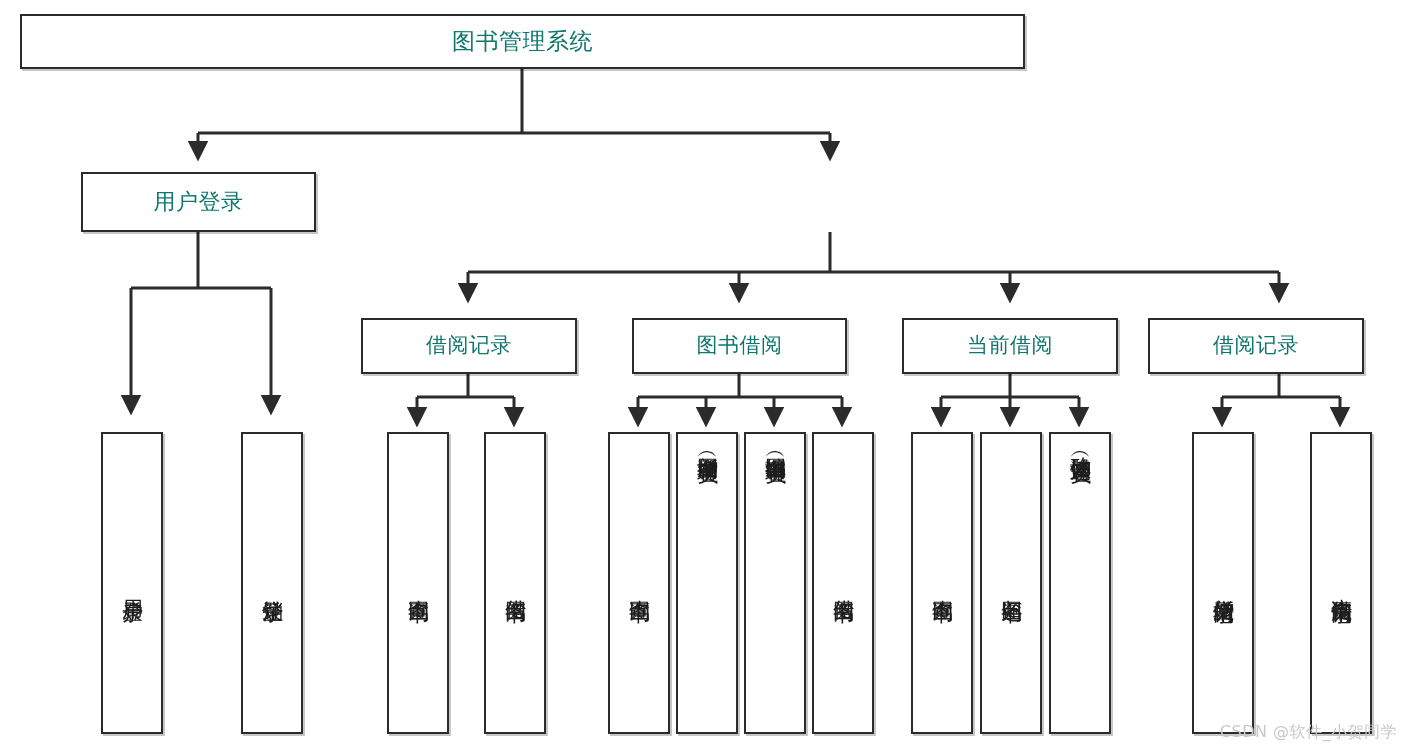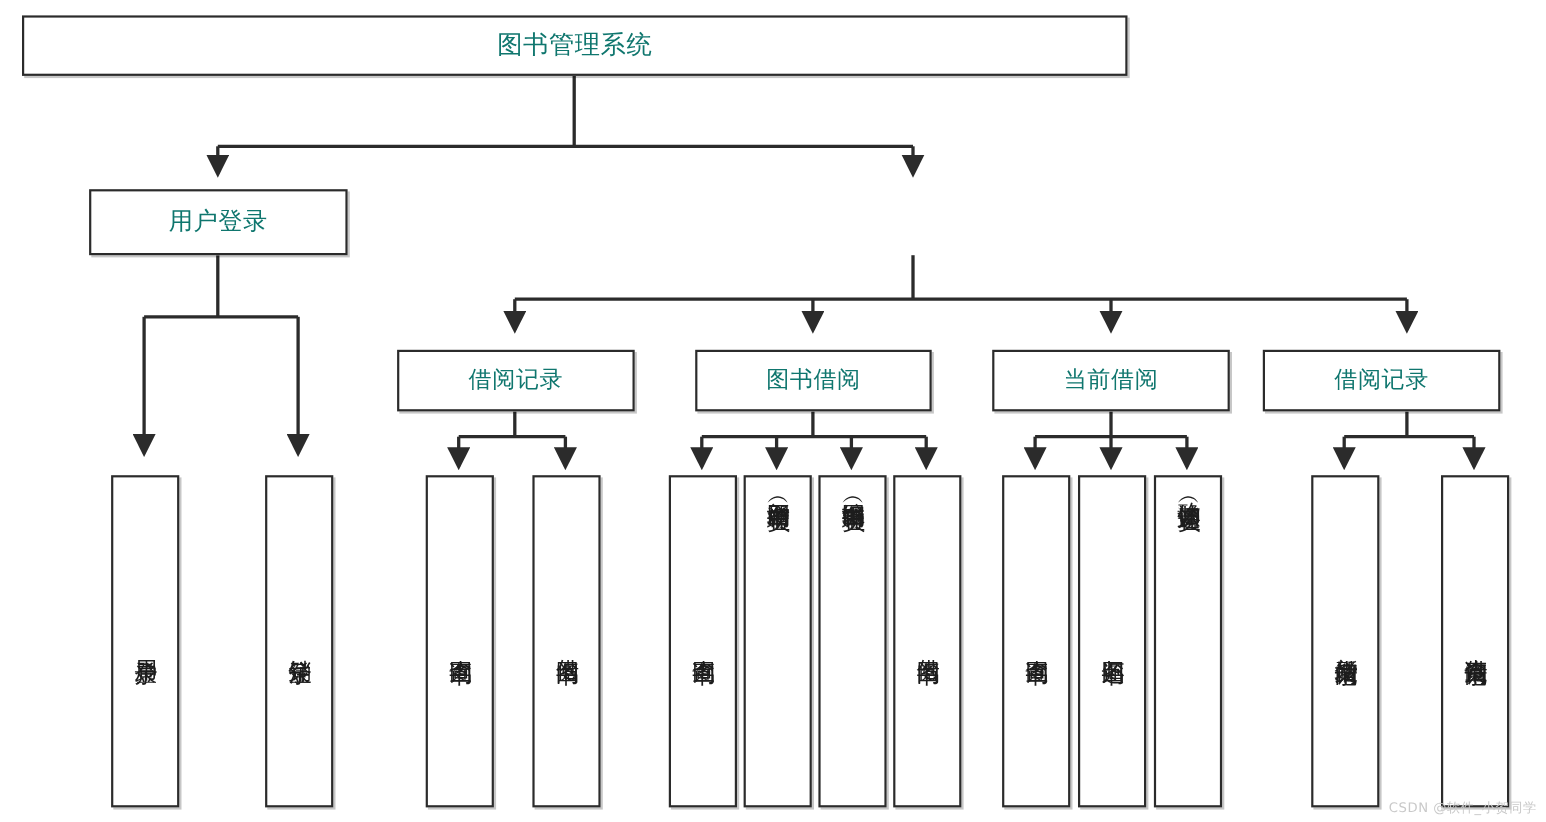--- a/index.html
+++ b/index.html
@@ -67,21 +67,21 @@
     justify-content: center;
   }
   .leaf-inner.top {
     align-items: flex-start;
     padding-top: 2px;
   }
   #watermark {
     position: absolute;
     right: 8px;
     bottom: 4px;
-    font-size: 12px;
+    font-size: 16px;
     color: #c9c9c9;
     white-space: nowrap;
     letter-spacing: 0.5px;
   }
 </style>
 </head>
 <body>
 
 <div id="canvas">
 

